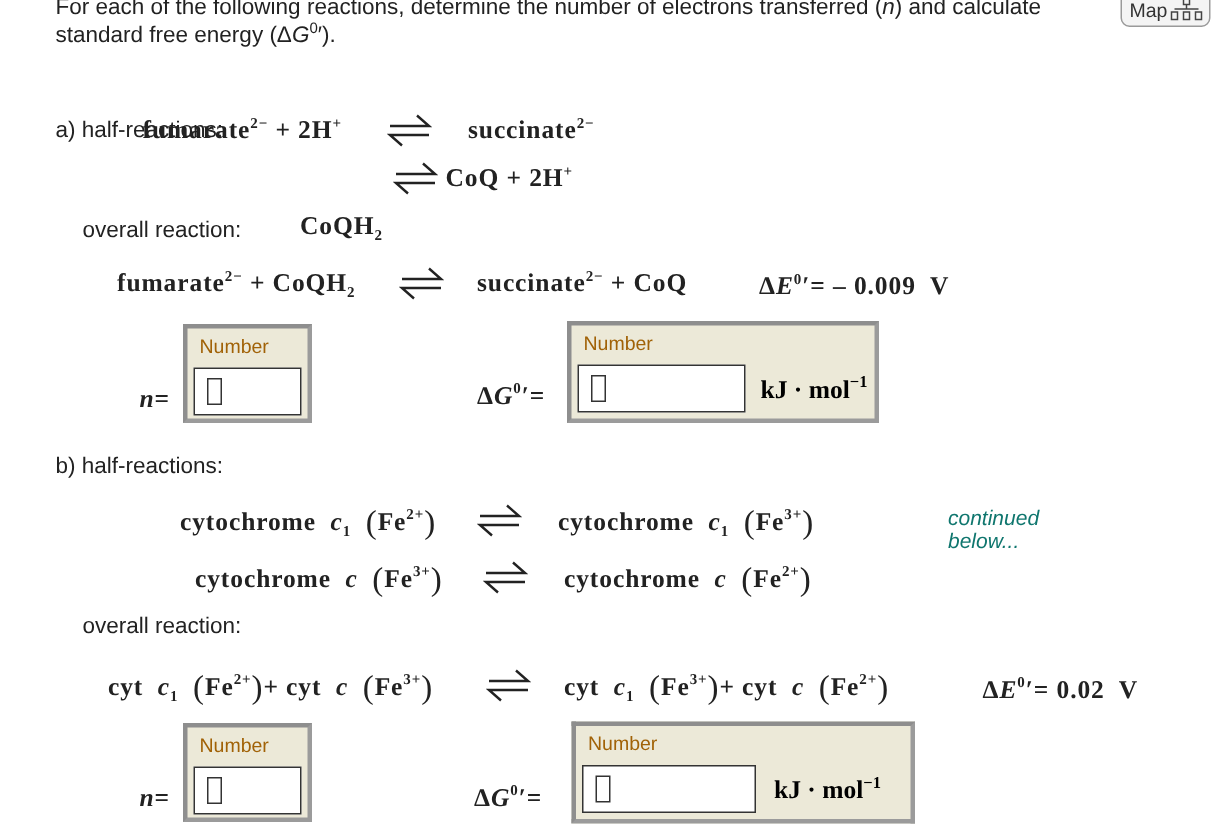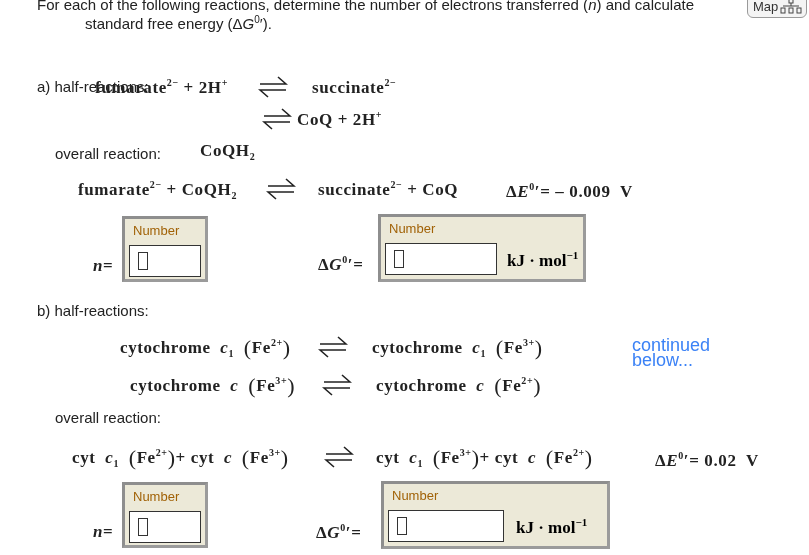--- a/index.html
+++ b/index.html
@@ -13,27 +13,27 @@
   .it { font-style:italic; }
   .paren { font-weight:normal; font-size:22px; vertical-align:-2px; }
   .arrow { position:absolute; width:30px; height:22px; }
   .map-btn { position:absolute; left:747px; top:-6px; width:60px; height:24px; border:1px solid #9a9a9a; border-radius:0 0 6px 6px; background:#f4f4f4; font-size:13px; color:#333; display:flex; align-items:center; padding-left:5px; box-sizing:border-box; }
   .numbox { position:absolute; background:#ece9d8; border:3px solid #9b9b9b; border-top-color:#8e8e8e; border-left-color:#8e8e8e; box-sizing:border-box; }
   .numbox .lbl { position:absolute; left:8px; top:4px; font-size:13px; color:#a16207; }
   .numbox .inp { position:absolute; left:4px; top:26px; height:32px; background:#fff; border:1px solid #333; box-sizing:border-box; }
   .numbox .caret { position:absolute; left:8px; top:6px; width:10px; height:18px; border:1px solid #333; box-sizing:border-box; }
   .unit { font-family:"Liberation Serif", serif; font-weight:bold; font-size:17px; }
   .unit sup { font-size:11px; vertical-align:7px; }
-  .cont { font-size:18px; color:#3b82f6; line-height:15px; }
+  .cont { font-style:italic; font-size:14px; color:#0f766e; line-height:15px; }
 </style>
 </head>
 <body>
 
 <div class="abs prose" style="left:37px; top:-4px;">For each of the following reactions, determine the number of electrons transferred (<i>n</i>) and calculate</div>
-<div class="abs prose" style="left:37px; top:14px;margin-left:48px;">standard free energy (Δ<i>G</i><sup style="font-size:10px">0</sup>′).</div>
+<div class="abs prose" style="left:37px; top:14px;">standard free energy (Δ<i>G</i><sup style="font-size:10px">0</sup>′).</div>
 
 <div class="map-btn">
   <span>Map</span>
   <svg width="22" height="16" viewBox="0 0 22 16" style="margin-left:2px">
     <rect x="9" y="1" width="4" height="4" fill="none" stroke="#444"></rect>
     <line x1="11" y1="5" x2="11" y2="8" stroke="#444"></line>
     <line x1="3" y1="8" x2="19" y2="8" stroke="#444"></line>
     <rect x="1" y="10" width="4" height="5" fill="none" stroke="#444"></rect>
     <rect x="9" y="10" width="4" height="5" fill="none" stroke="#444"></rect>
     <rect x="17" y="10" width="4" height="5" fill="none" stroke="#444"></rect>

